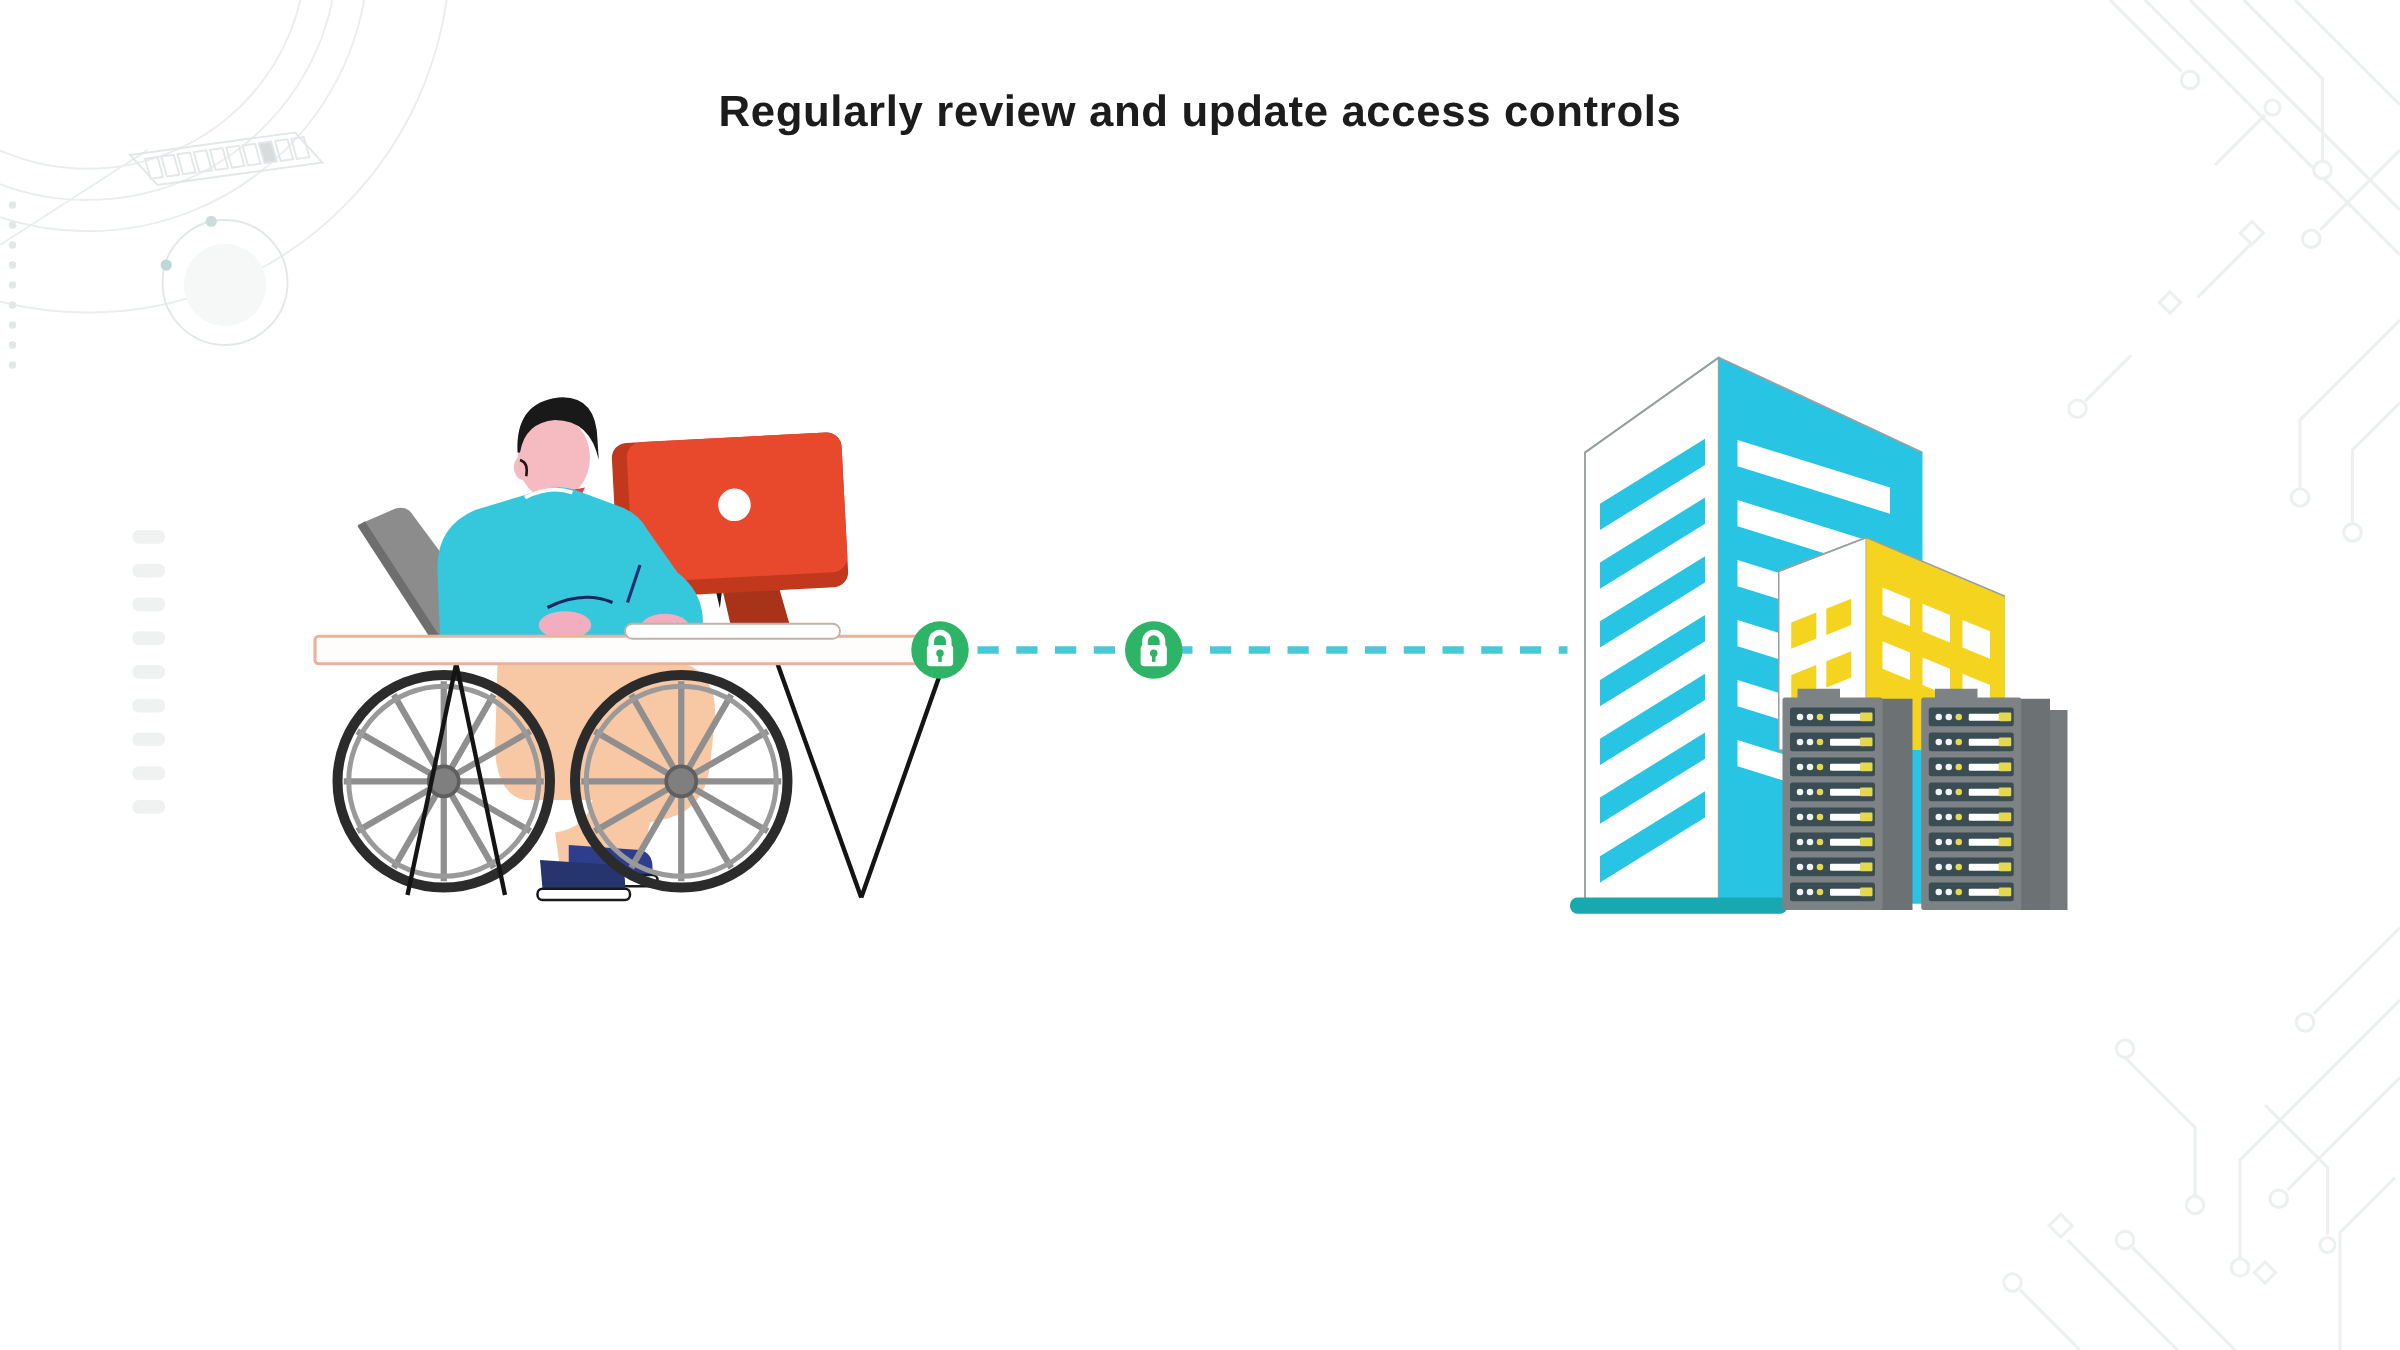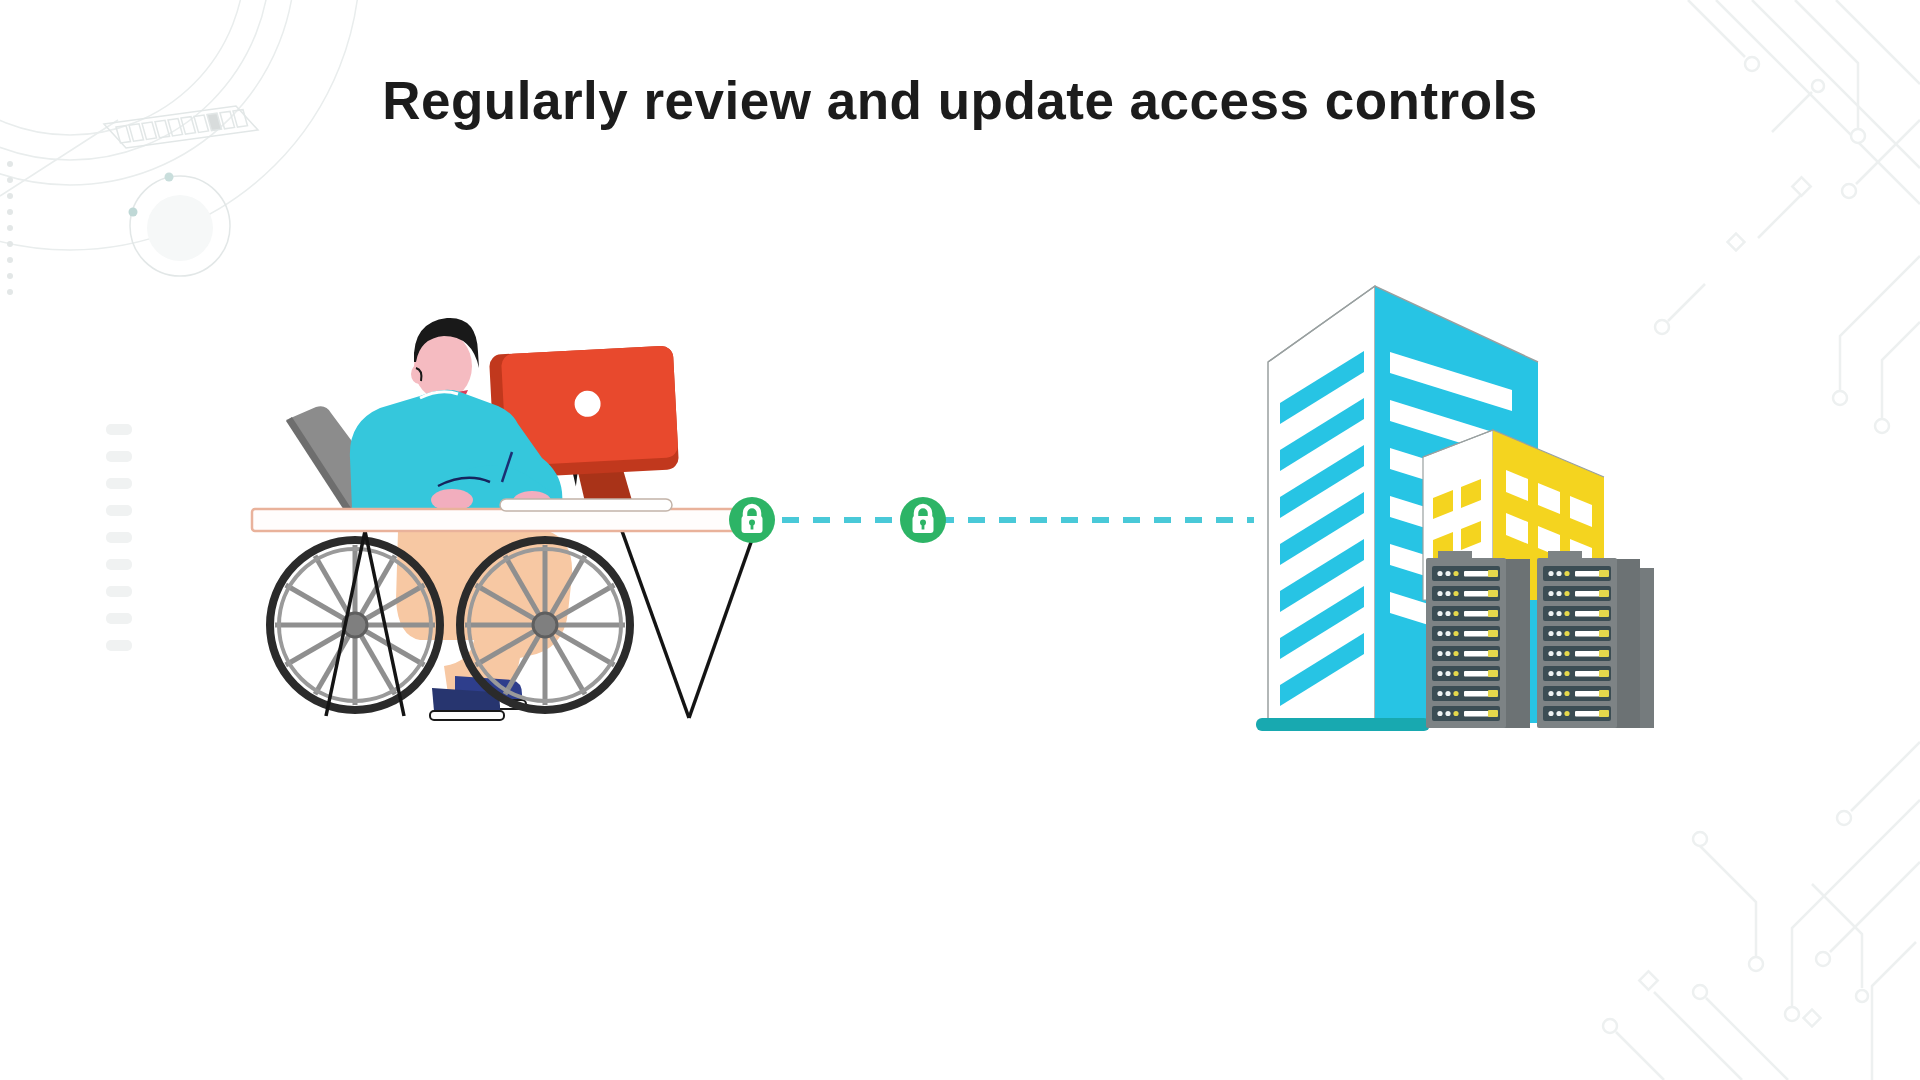--- a/index.html
+++ b/index.html
@@ -6,21 +6,21 @@
   body{
     width:1920px;height:1080px;overflow:hidden;
     background:var(--background,#FFFFFF);
     font-family:"Liberation Sans",sans-serif;
   }
   .canvas{position:relative;width:1920px;height:1080px;}
   .scene{position:absolute;inset:0;}
   .title{
     position:absolute;top:70px;left:0;right:0;
     text-align:center;
-    font-weight:800;font-size:53px;letter-spacing:.5px;
+    font-weight:800;font-size:35px;letter-spacing:.5px;
     color:var(--title-text,#1C1C1C);
   }
   
   .f-white{fill:#FFFFFF}
   .f-offwhite{fill:#FFFDFC}
   .f-shirt{fill:var(--shirt-cyan,#35C7DC)}
   .f-skin{fill:var(--skin-pink,#F5BBC1)}
   .f-hand{fill:var(--hand-pink,#F2AEBE)}
   .f-hair{fill:var(--hair-dark,#191919)}
   .f-peach{fill:var(--pants-peach,#F7C8A3)}

